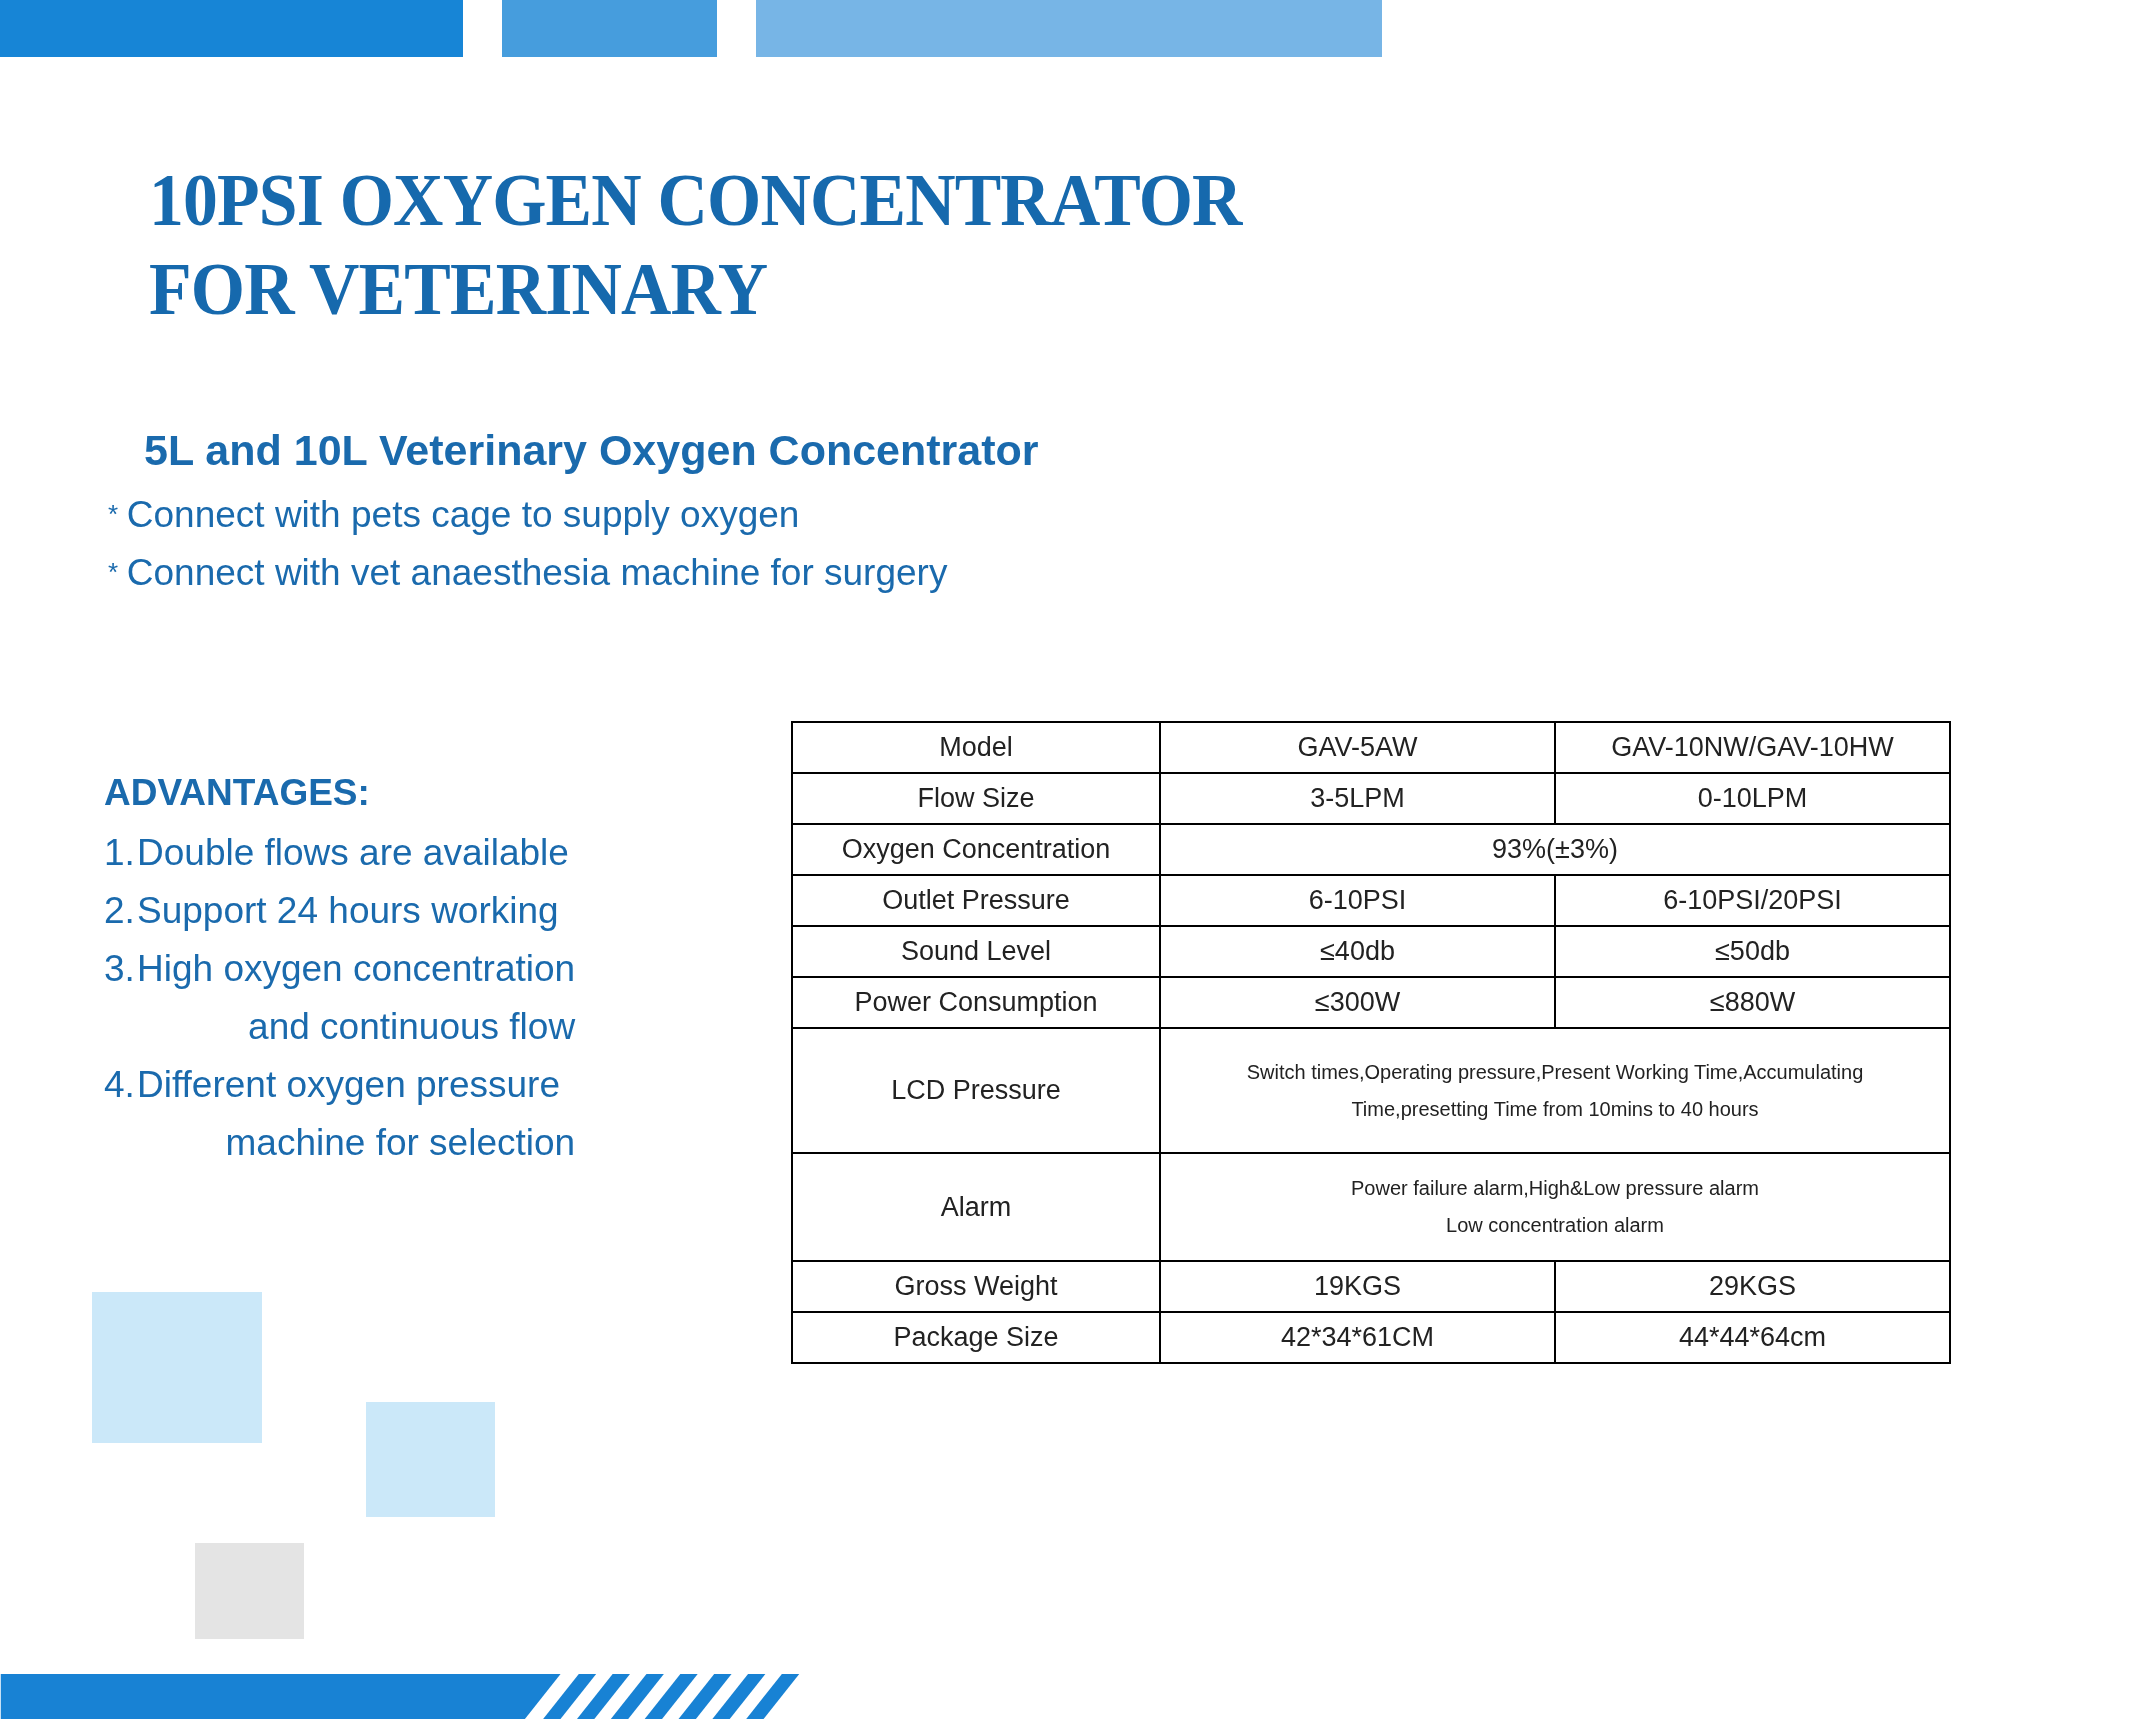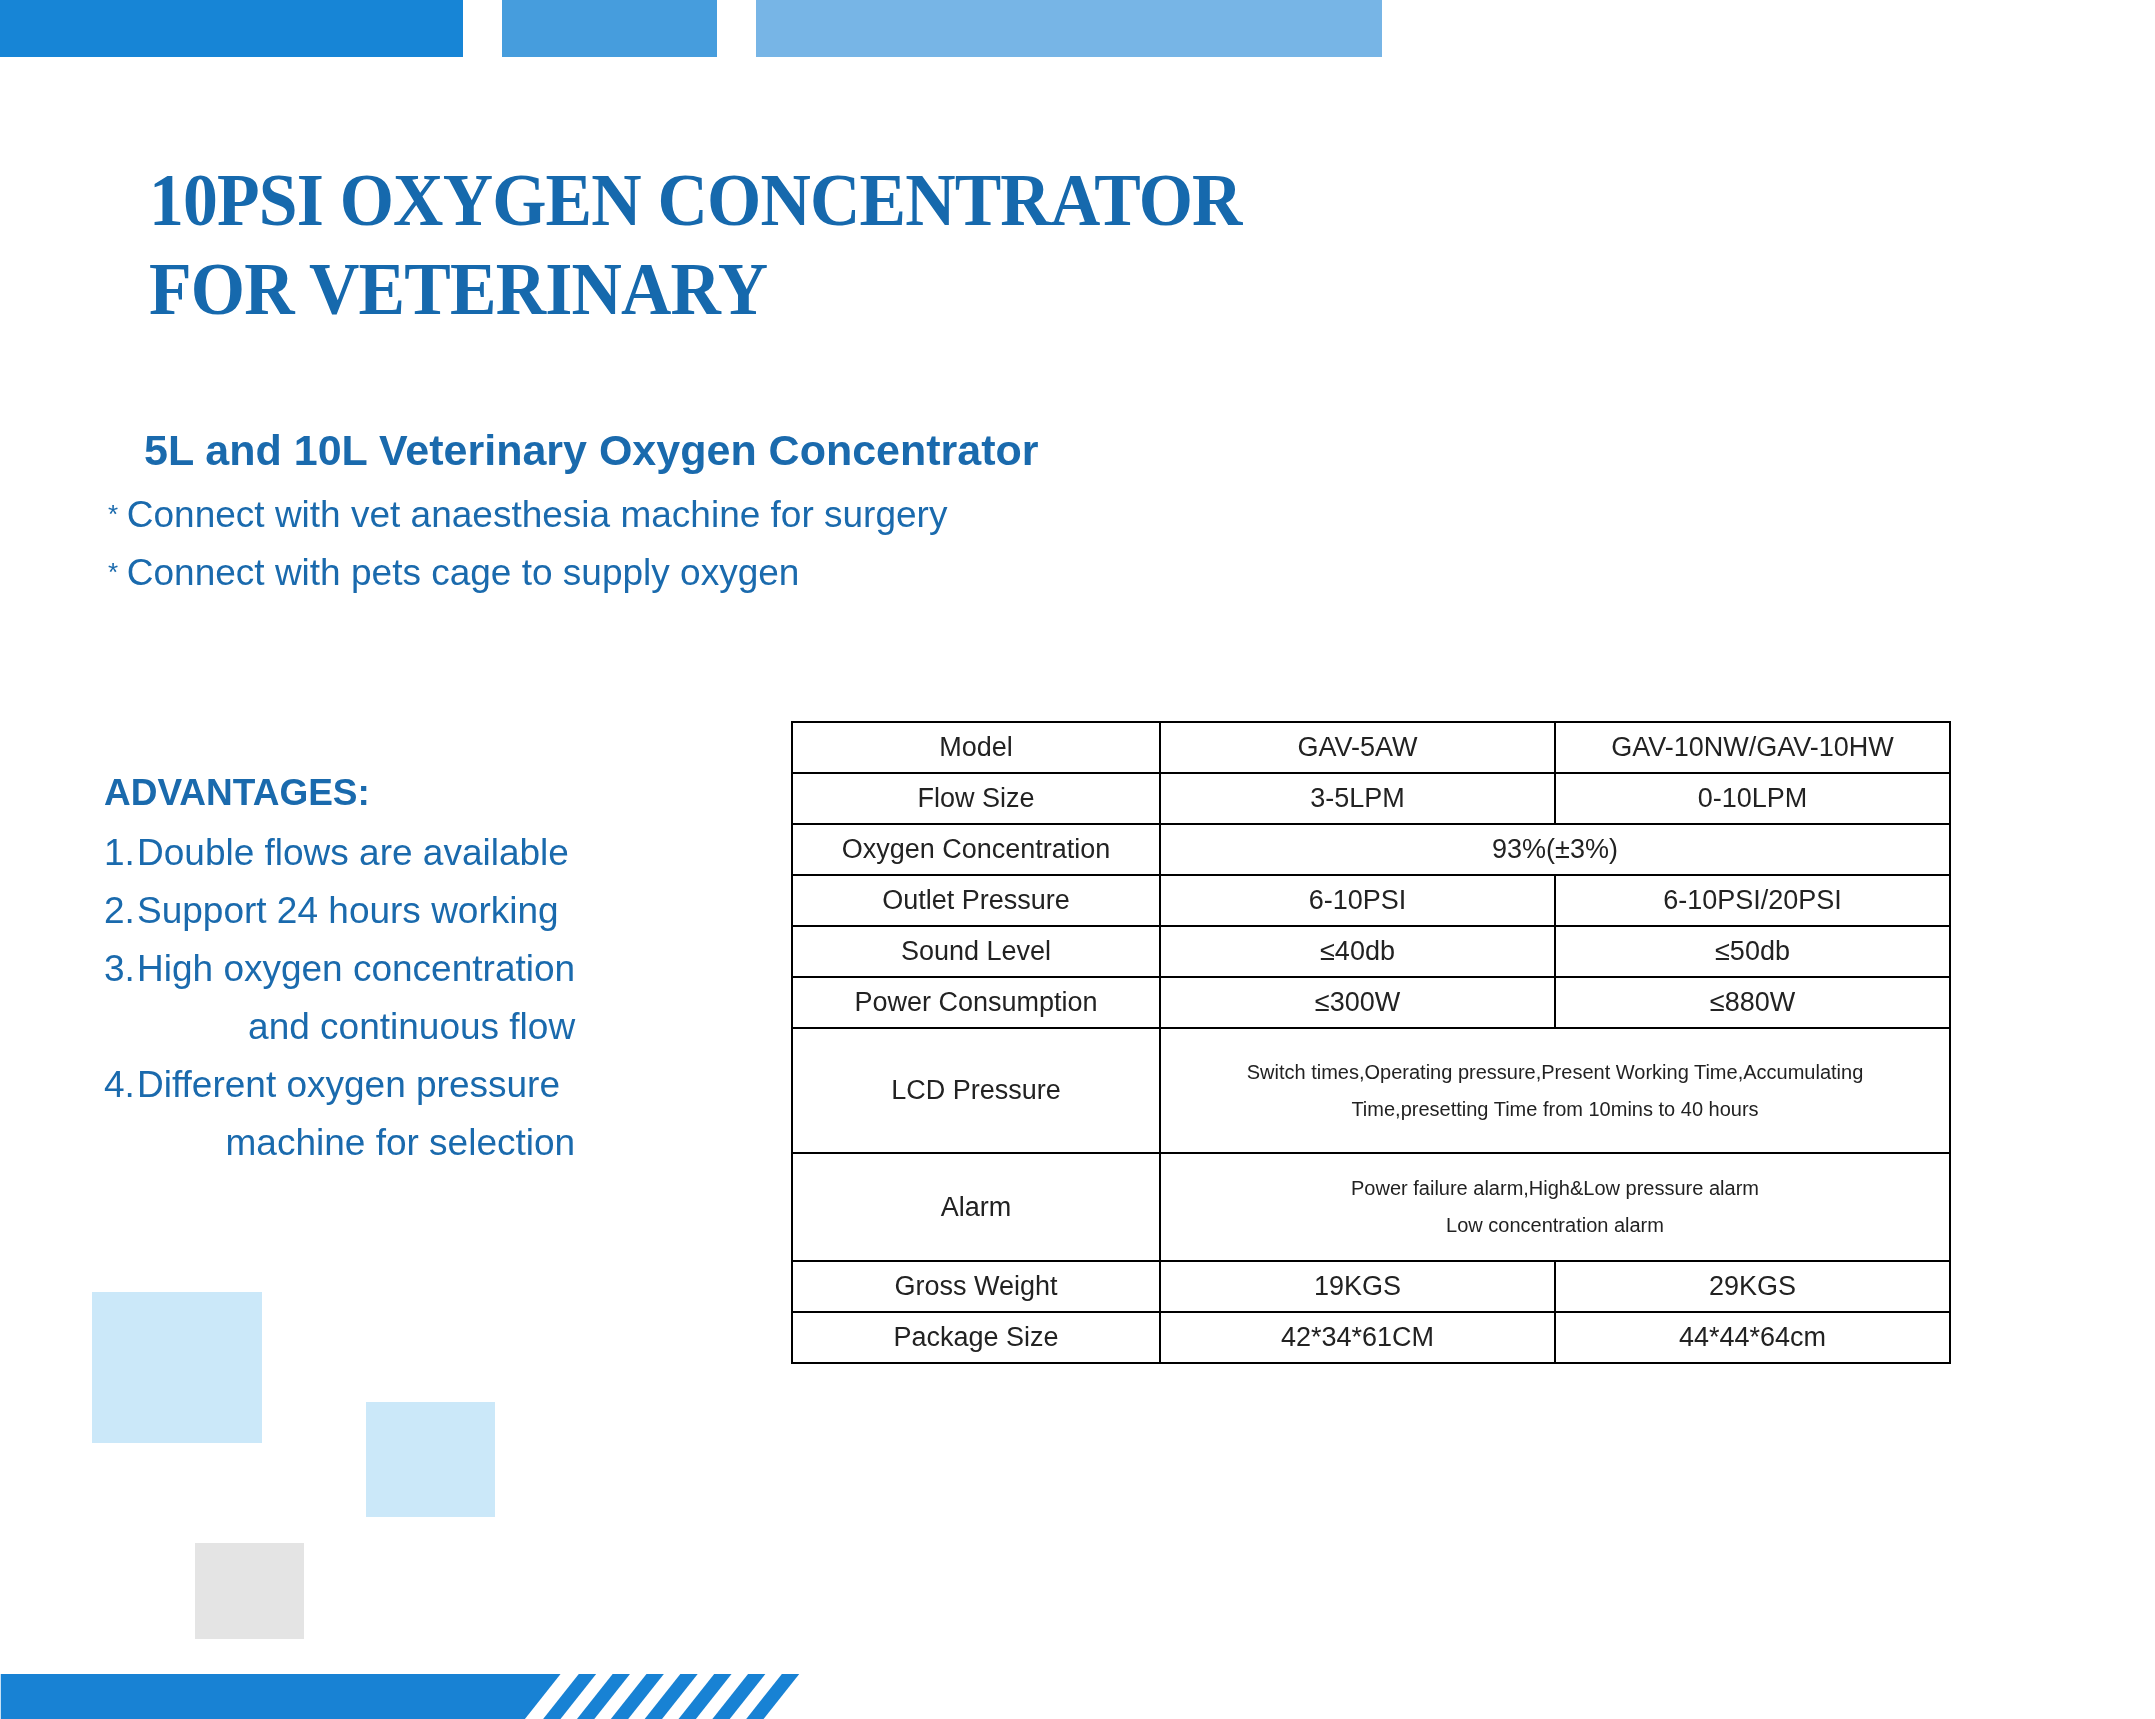--- a/index.html
+++ b/index.html
@@ -69,24 +69,24 @@
 <div class="bar bar3"></div>
 
 <div class="title">
   <div>10PSI OXYGEN CONCENTRATOR</div>
   <div>FOR VETERINARY</div>
 </div>
 
 <div class="subtitle">5L and 10L Veterinary Oxygen Concentrator</div>
 <div class="bullets">
   <div class="b">
-    <span class="star">*</span><span>Connect with vet anaesthesia machine for surgery</span>
+    <span class="star">*</span><span>Connect with pets cage to supply oxygen</span>
   </div>
   <div class="b">
-    <span class="star">*</span><span>Connect with pets cage to supply oxygen</span>
+    <span class="star">*</span><span>Connect with vet anaesthesia machine for surgery</span>
   </div>
 </div>
 
 <div class="adv-title">ADVANTAGES:</div>
 <div class="adv-list">
   <div class="li">
     <span class="num">1.</span><span>Double flows are available</span>
   </div>
   <div class="li">
     <span class="num">2.</span><span>Support 24 hours working</span>

